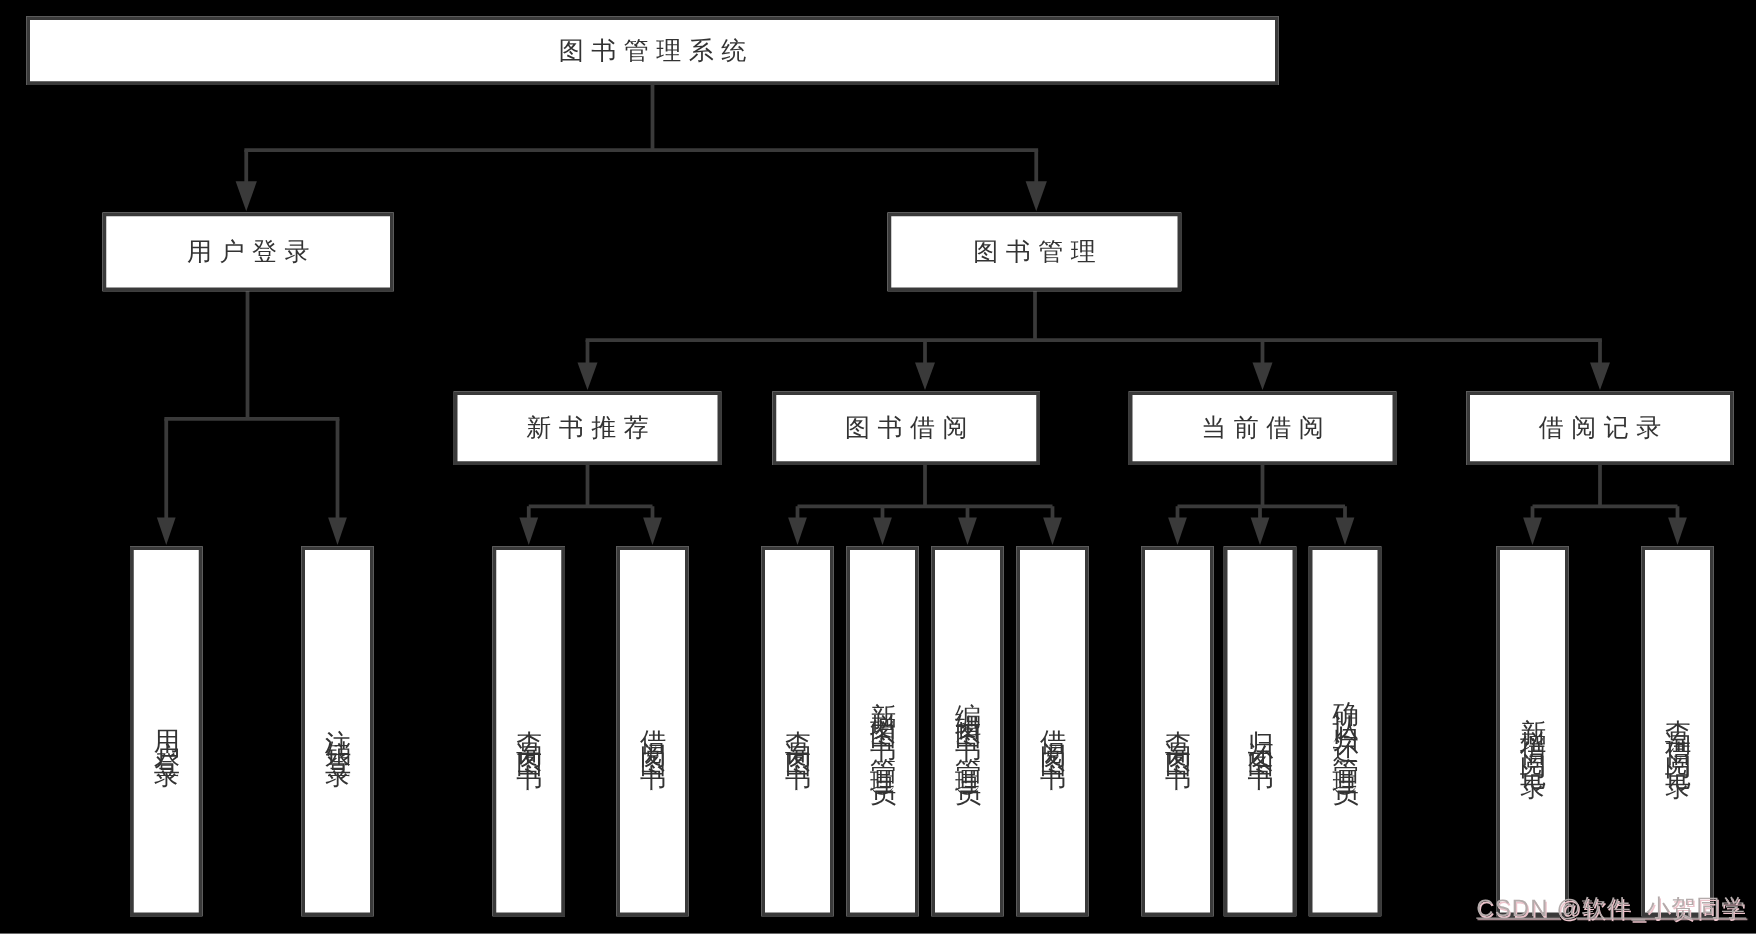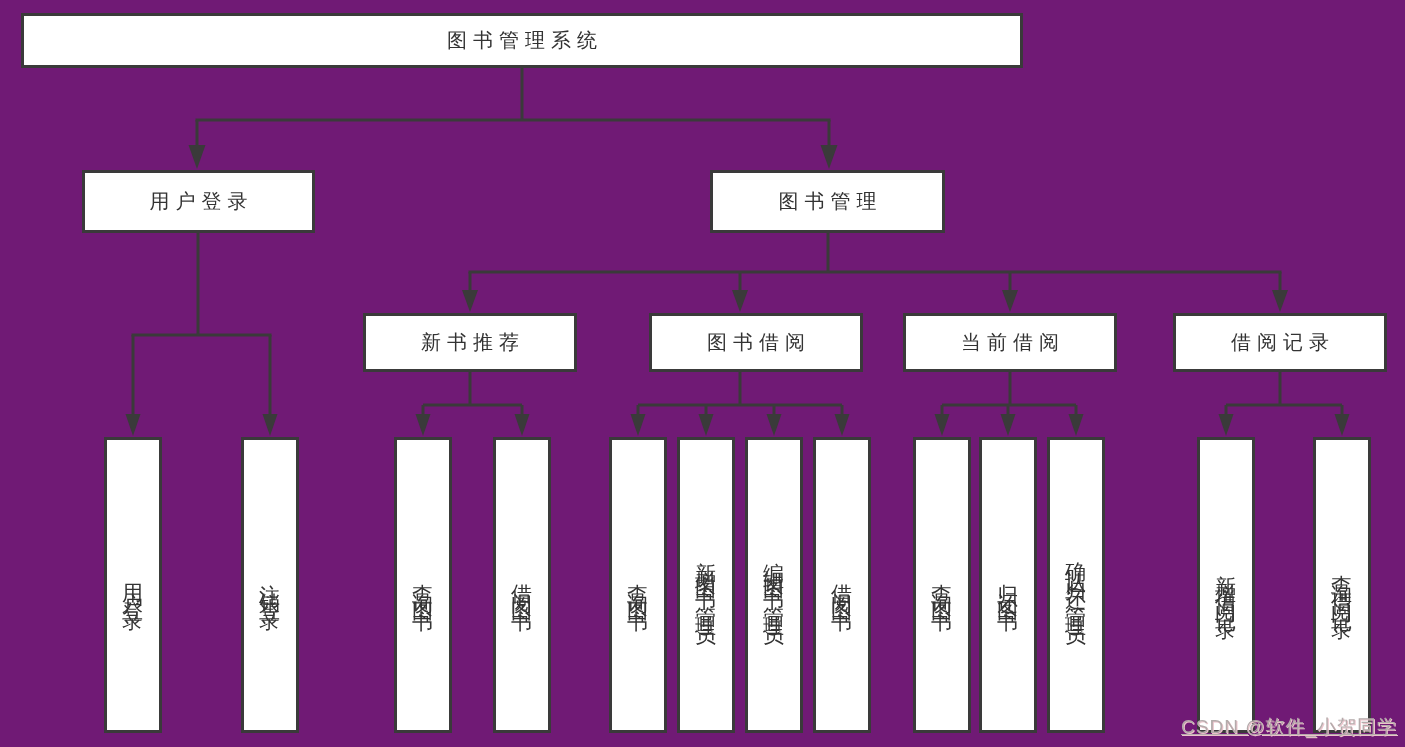--- a/index.html
+++ b/index.html
@@ -1,17 +1,17 @@
 <!DOCTYPE html>
 <html><head>
 <meta charset="utf-8">
 <style>
   html,body{margin:0;padding:0;background:#fff;}
   #canvas{
-    position:relative;width:1405px;height:747px;background:#701a75;overflow:hidden;
+    position:relative;width:1405px;height:747px;background:#000000;overflow:hidden;
     font-family:"Liberation Sans","DejaVu Sans",sans-serif;color:#333333;
   }
   #wires{position:absolute;left:0;top:0;z-index:1;}
   .node{
     position:absolute;z-index:2;background:#ffffff;border:3px solid #3a3a3a;
     display:flex;align-items:center;justify-content:center;box-sizing:border-box;
   }
   .hlabel{font-size:20px;letter-spacing:6px;text-indent:6px;white-space:nowrap;color:#333333;}
   .leaf{width:58px;height:296px;top:437px;}
   .vlabel{
@@ -108,21 +108,21 @@
   <div class="node lvl2a">
     <span class="hlabel">用户登录</span>
   </div>
   <div class="node lvl2b">
     <span class="hlabel">图书管理</span>
   </div>
 
   <div class="node lvl3" style="left:363px;">
     <span class="hlabel">新书推荐</span>
   </div>
-  <div class="node lvl3" style="left:649px;">
+  <div class="node lvl3" style="left:618px;">
     <span class="hlabel">图书借阅</span>
   </div>
   <div class="node lvl3" style="left:903px;">
     <span class="hlabel">当前借阅</span>
   </div>
   <div class="node lvl3" style="left:1173px;">
     <span class="hlabel">借阅记录</span>
   </div>
 
   <div class="node leaf" style="left:104px;">

